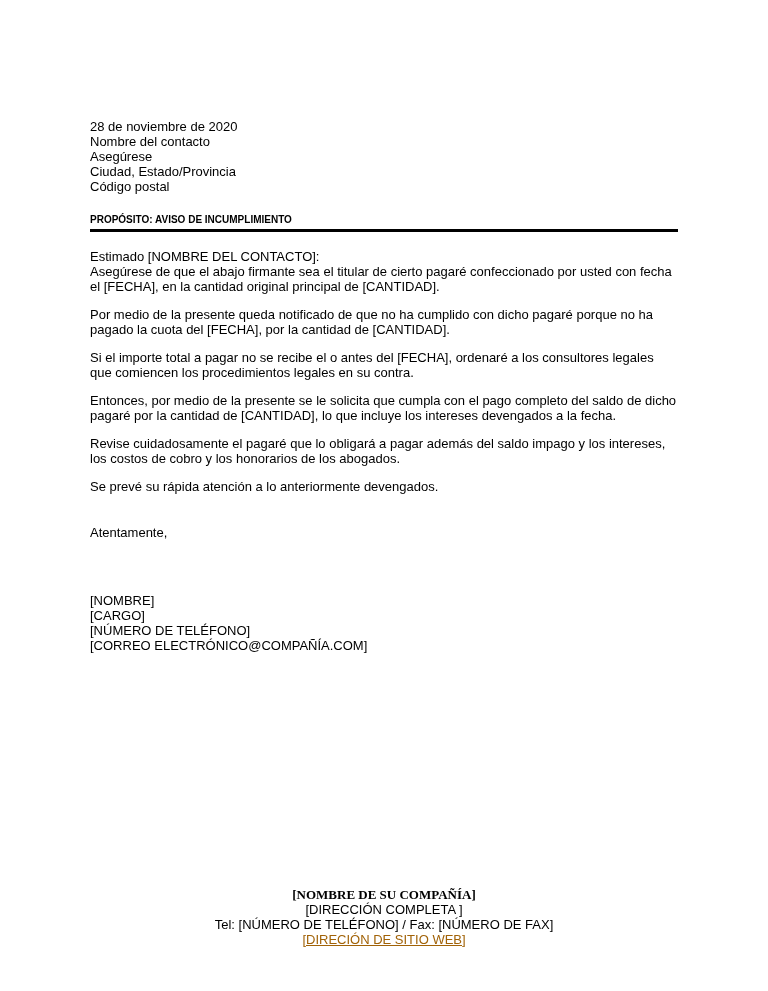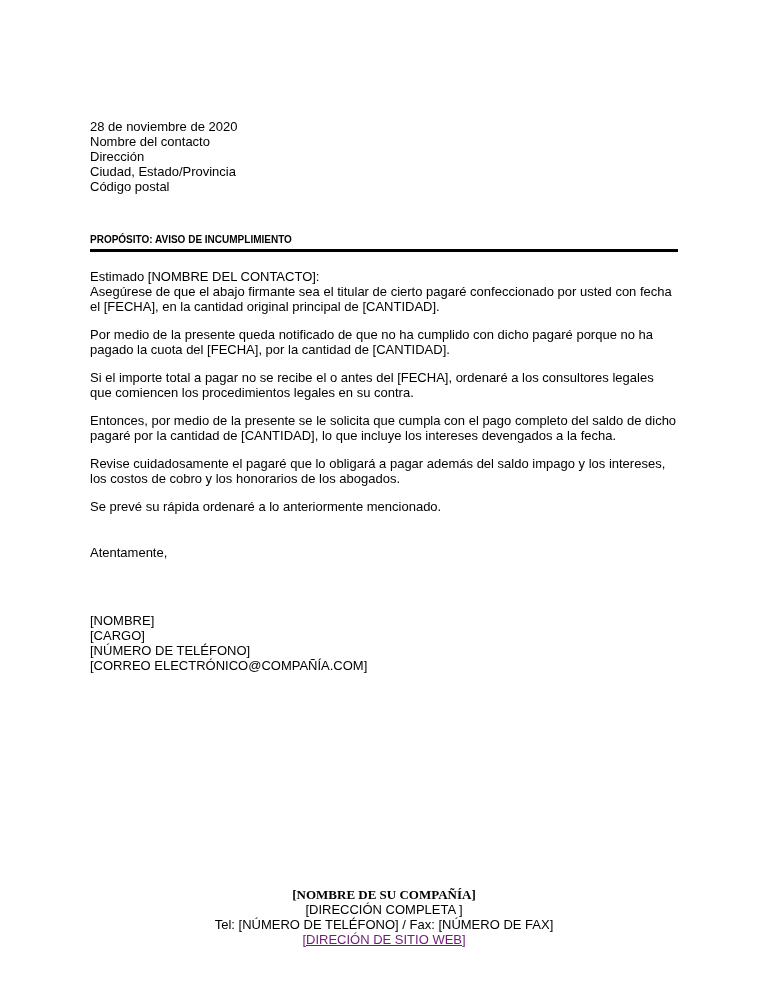--- a/index.html
+++ b/index.html
@@ -16,21 +16,21 @@
     overflow: hidden;
   }
   .content {
     position: absolute;
     top: 119px;
     left: 90px;
     width: 588px;
   }
   .content p { margin: 0; }
   .date { margin-bottom: 28px; }
-  .recipient { margin-bottom: 38px; }
+  .recipient { margin-bottom: 18px; }
   .subject {
     margin: 0 0 2px 0;
     font-size: 10px;
     line-height: 15px;
     font-weight: bold;
   }
   .rule {
     height: 3px;
     background: #000000;
     margin-bottom: 17px;
@@ -42,50 +42,50 @@
   .footer {
     position: absolute;
     top: 887px;
     left: 0;
     right: 0;
     text-align: center;
   }
   .footer p { margin: 0; }
   .footer .company { font-weight: bold; font-family: Liberation Serif, serif; }
   .weblink {
-    color: #701a75;
+    color: #a16207;
     cursor: pointer;
   }
 </style>
 </head>
 <body>
 
 <div class="page">
   <div class="content">
 
     <p class="date">28 de noviembre de 2020</p>
 
     <div class="recipient">
       <p>Nombre del contacto</p>
-      <p>Dirección</p>
+      <p>Asegúrese</p>
       <p>Ciudad, Estado/Provincia</p>
       <p>Código postal</p>
     </div>
 
     <h1 class="subject">PROPÓSITO: AVISO DE INCUMPLIMIENTO</h1>
     <div class="rule"></div>
 
     <p class="salutation">Estimado [NOMBRE DEL CONTACTO]:</p>
 
     <p class="para">Asegúrese de que el abajo firmante sea el titular de cierto pagaré confeccionado por usted con fecha el [FECHA], en la cantidad original principal de [CANTIDAD].</p>
     <p class="para">Por medio de la presente queda notificado de que no ha cumplido con dicho pagaré porque no ha pagado la cuota del [FECHA], por la cantidad de [CANTIDAD].</p>
     <p class="para">Si el importe total a pagar no se recibe el o antes del [FECHA], ordenaré a los consultores legales que comiencen los procedimientos legales en su contra.</p>
     <p class="para">Entonces, por medio de la presente se le solicita que cumpla con el pago completo del saldo de dicho pagaré por la cantidad de [CANTIDAD], lo que incluye los intereses devengados a la fecha.</p>
     <p class="para">Revise cuidadosamente el pagaré que lo obligará a pagar además del saldo impago y los intereses, los costos de cobro y los honorarios de los abogados.</p>
-    <p class="para">Se prevé su rápida ordenaré a lo anteriormente mencionado.</p>
+    <p class="para">Se prevé su rápida atención a lo anteriormente devengados.</p>
 
     <p class="closing">Atentamente,</p>
 
     <div class="signature">
       <p>[NOMBRE]</p>
       <p>[CARGO]</p>
       <p>[NÚMERO DE TELÉFONO]</p>
       <p>[CORREO ELECTRÓNICO@COMPAÑÍA.COM]</p>
     </div>
 

